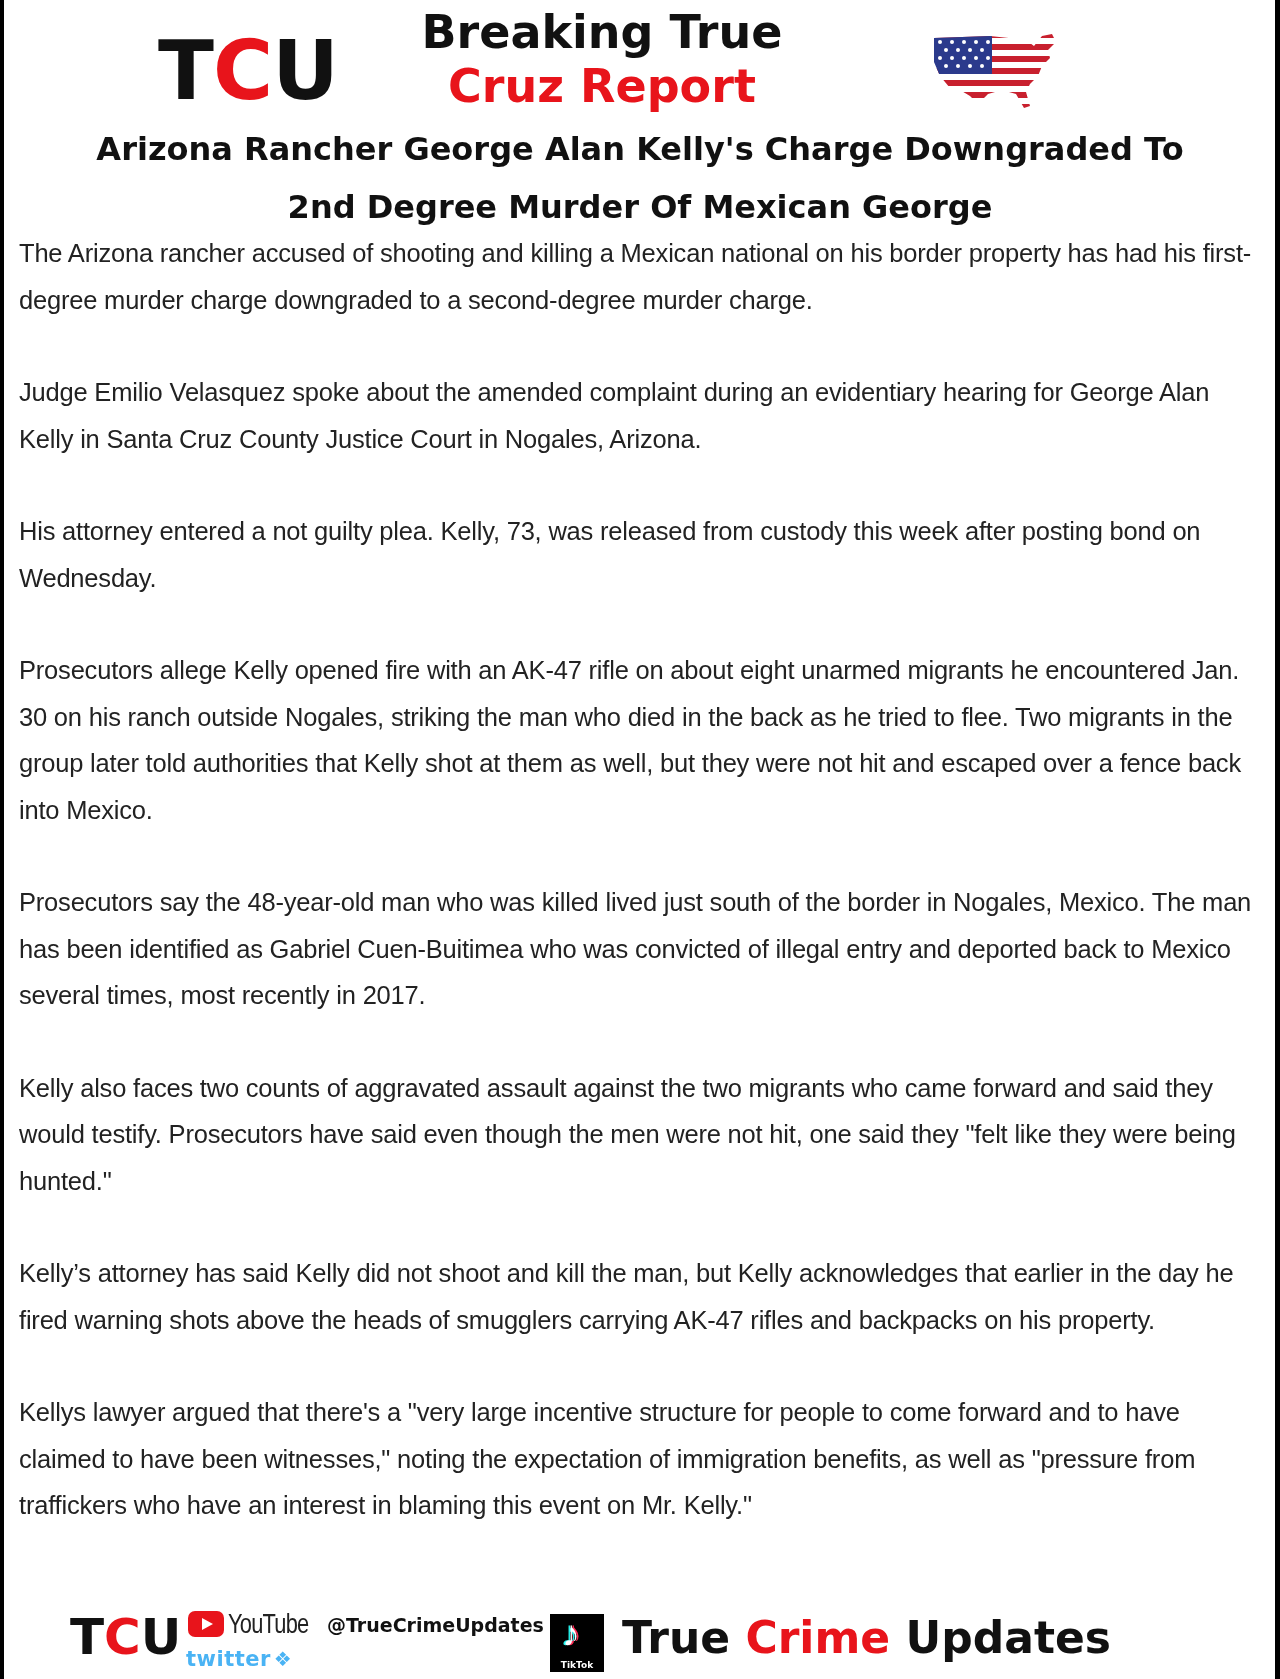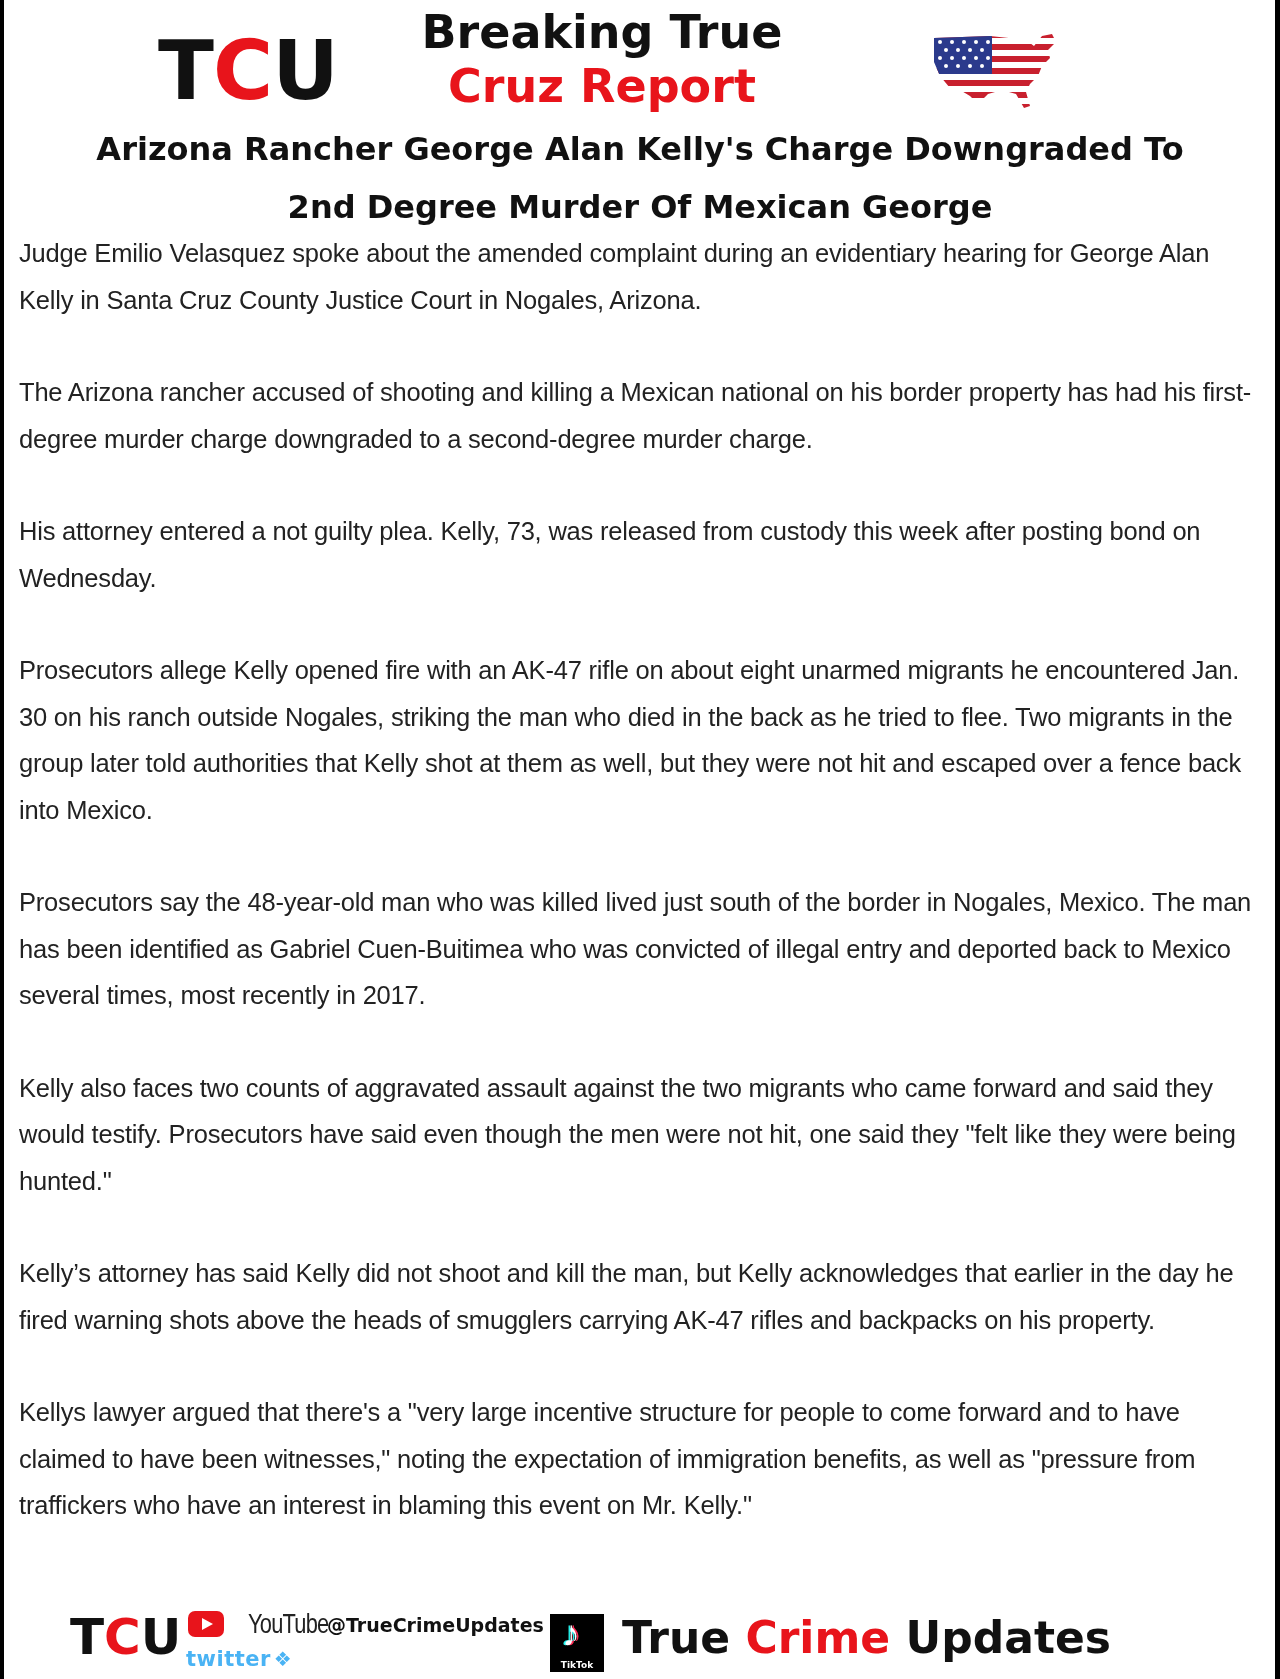--- a/index.html
+++ b/index.html
@@ -35,21 +35,21 @@
     .para {
       margin: 0 0 46px 0; font-size: 25.5px; line-height: 46.5px; color: #222;
       font-family: "Liberation Sans", sans-serif; letter-spacing: -0.2px;
     }
     
     .footer { position: absolute; left: 0; top: 1608px; width: 1280px; height: 71px; }
     .f-logo {
       position: absolute; left: 70px; top: 4px; font-weight: 700; font-size: 50px;
       line-height: 1; font-family: "DejaVu Sans", sans-serif; color: #111;
     }
-    .yt { position: absolute; left: 188px; top: 0px; height: 32px; display: flex; align-items: center; gap: 20px; }
+    .yt { position: absolute; left: 188px; top: 0px; height: 32px; display: flex; align-items: center; }
     .yt-box {
       width: 36px; height: 26px; background: #e8141b; border-radius: 7px; position: relative;
     }
     .yt-box::after {
       content: ""; position: absolute; left: 14px; top: 7px; border-left: 11px solid #fff;
       border-top: 6px solid transparent; border-bottom: 6px solid transparent;
     }
     .yt-text {
       font-family: "Liberation Sans", sans-serif; font-size: 28px; color: #222; margin-left: 4px;
       transform: scaleX(0.78); transform-origin: left center; font-weight: 400; letter-spacing: -1px;
@@ -132,22 +132,22 @@
     </g>
   </g>
 </svg>
 
 <div class="headline">
   <div>Arizona Rancher George Alan Kelly's Charge Downgraded To</div>
   <div>2nd Degree Murder Of Mexican George</div>
 </div>
 
 <div class="article">
+  <p class="para">The Arizona rancher accused of shooting and killing a Mexican national on his border property has had his first-degree murder charge downgraded to a second-degree murder charge.</p>
   <p class="para">Judge Emilio Velasquez spoke about the amended complaint during an evidentiary hearing for George Alan Kelly in Santa Cruz County Justice Court in Nogales, Arizona.</p>
-  <p class="para">The Arizona rancher accused of shooting and killing a Mexican national on his border property has had his first-degree murder charge downgraded to a second-degree murder charge.</p>
   <p class="para">His attorney entered a not guilty plea. Kelly, 73, was released from custody this week after posting bond on Wednesday.</p>
   <p class="para">Prosecutors allege Kelly opened fire with an AK-47 rifle on about eight unarmed migrants he encountered Jan. 30 on his ranch outside Nogales, striking the man who died in the back as he tried to flee. Two migrants in the group later told authorities that Kelly shot at them as well, but they were not hit and escaped over a fence back into Mexico.</p>
   <p class="para">Prosecutors say the 48-year-old man who was killed lived just south of the border in Nogales, Mexico. The man has been identified as Gabriel Cuen-Buitimea who was convicted of illegal entry and deported back to Mexico several times, most recently in 2017.</p>
   <p class="para">Kelly also faces two counts of aggravated assault against the two migrants who came forward and said they would testify. Prosecutors have said even though the men were not hit, one said they "felt like they were being hunted."</p>
   <p class="para">Kelly’s attorney has said Kelly did not shoot and kill the man, but Kelly acknowledges that earlier in the day he fired warning shots above the heads of smugglers carrying AK-47 rifles and backpacks on his property.</p>
   <p class="para">Kellys lawyer argued that there's a "very large incentive structure for people to come forward and to have claimed to have been witnesses," noting the expectation of immigration benefits, as well as "pressure from traffickers who have an interest in blaming this event on Mr. Kelly."</p>
 </div>
 
 <div class="footer">
   <div class="f-logo"><span>T</span><span class="red">C</span><span>U</span></div>

